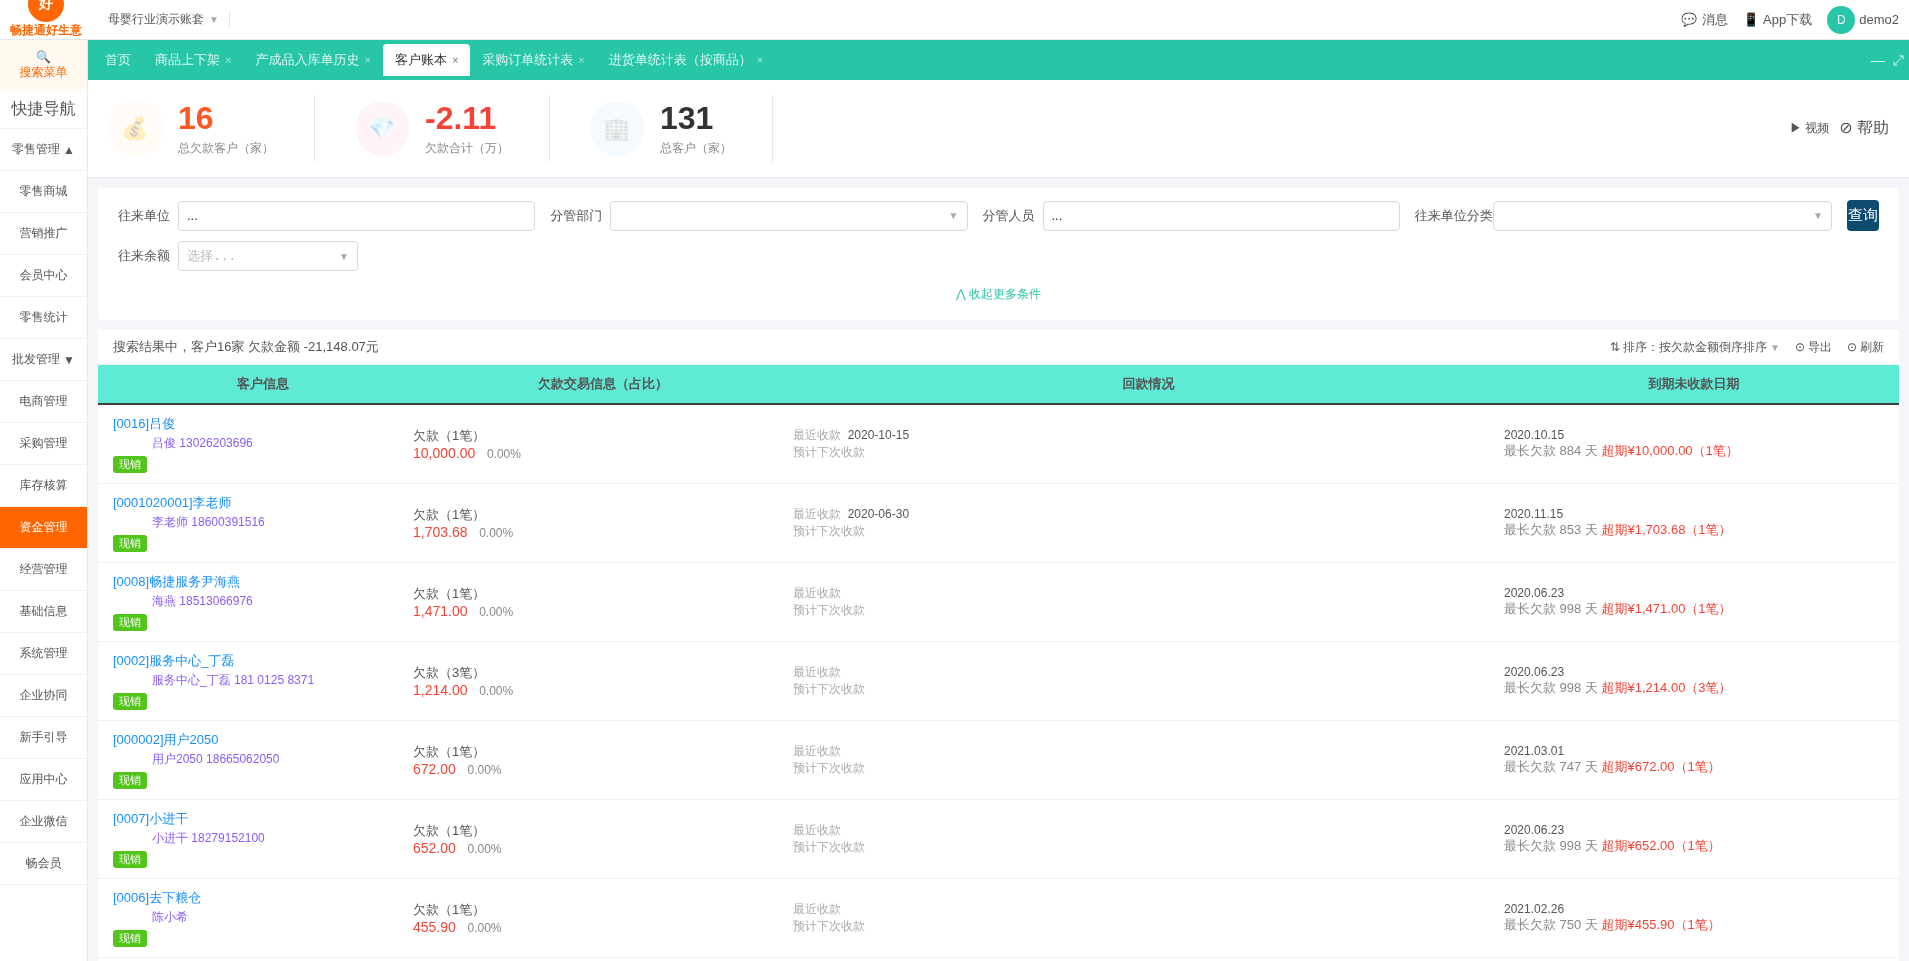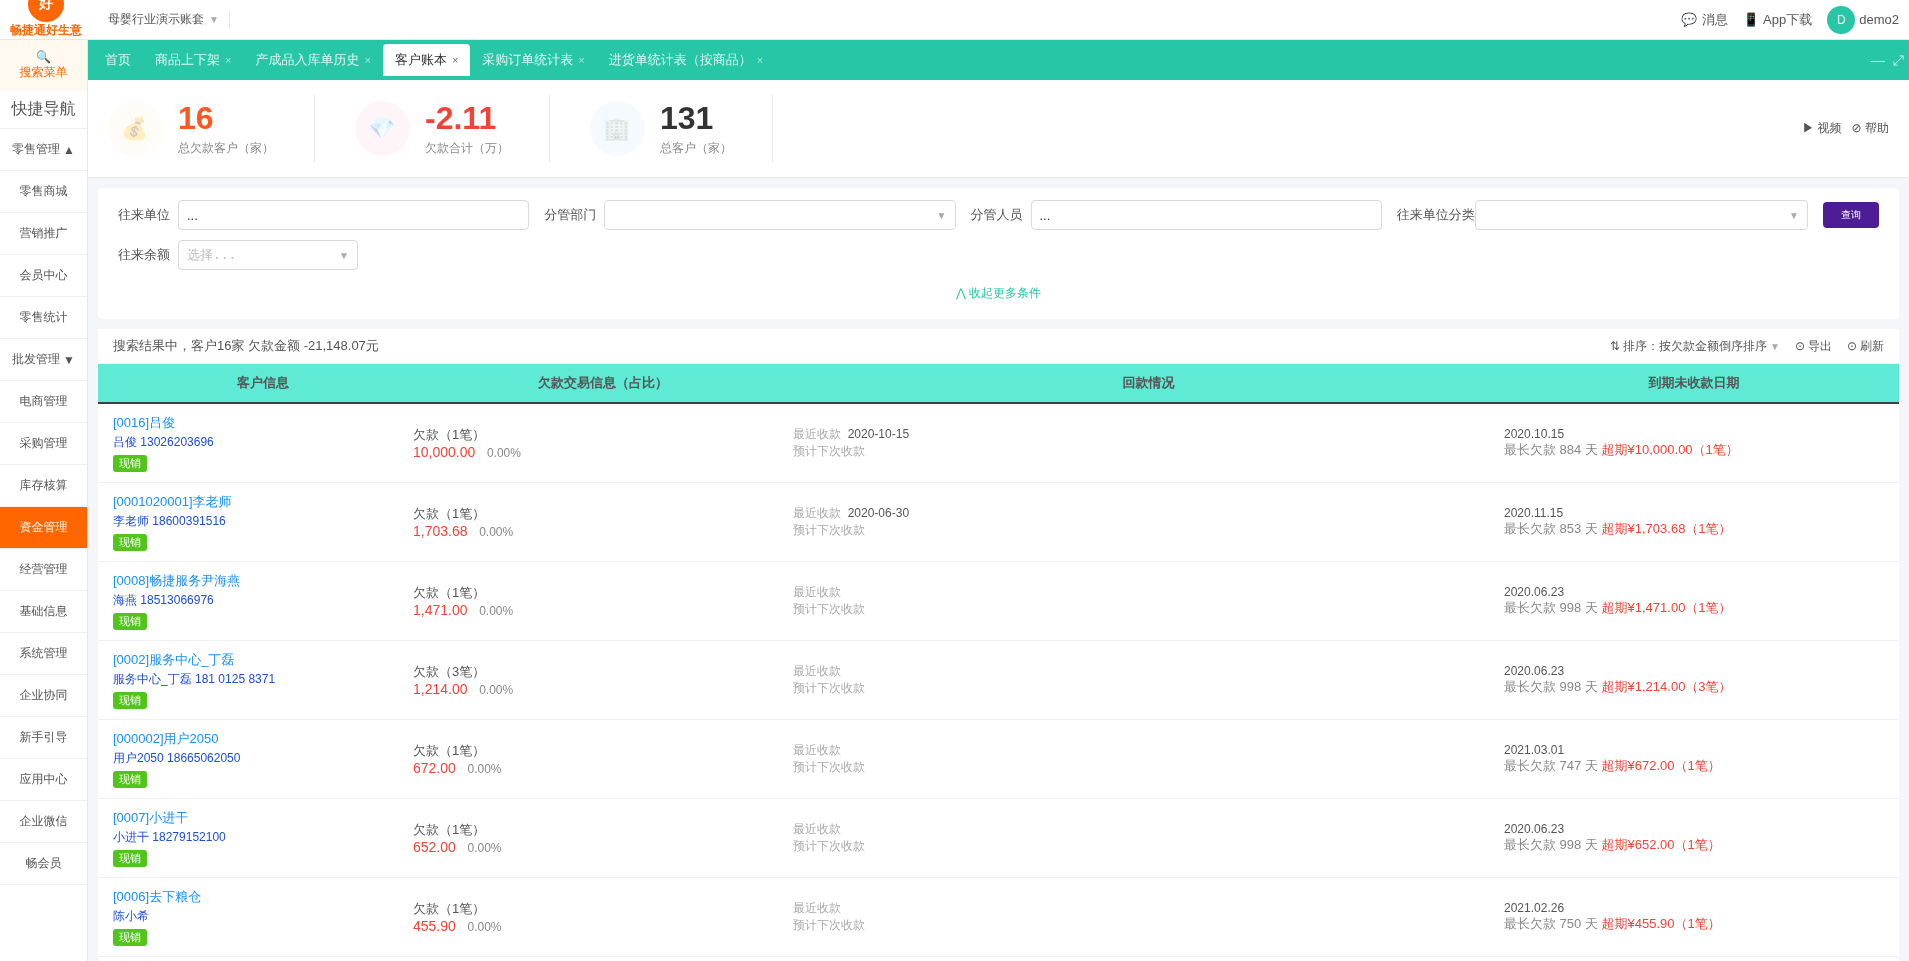--- a/index.html
+++ b/index.html
@@ -55,35 +55,35 @@
     .stat-text { display: flex; flex-direction: column; }
     .page-actions { margin-left: auto; display: flex; align-items: center; gap: 10px; font-size: 12px; color: #555; cursor: pointer; }
 
     
     .filter-area { background: #fff; padding: 12px 20px; margin: 10px; border-radius: 4px; }
     .filter-row { display: flex; align-items: center; gap: 15px; margin-bottom: 10px; }
     .filter-item { display: flex; align-items: center; flex: 1; }
     .filter-label { font-size: 13px; color: #555; white-space: nowrap; min-width: 60px; }
     .filter-input { flex: 1; border: 1px solid #d9d9d9; border-radius: 4px; padding: 5px 8px; font-size: 13px; display: flex; align-items: center; justify-content: space-between; cursor: pointer; background: #fff; min-height: 30px; }
     .filter-select { flex: 1; border: 1px solid #d9d9d9; border-radius: 4px; padding: 5px 8px; font-size: 13px; display: flex; align-items: center; justify-content: space-between; cursor: pointer; background: #fff; min-height: 30px; }
-    .filter-btn { background: #4c1d95; color: #fff; border: none; border-radius: 4px; padding: 6px 18px; cursor: pointer; font-size: 10px; white-space: nowrap; }
+    .filter-btn { background: #0c4a6e; color: #fff; border: none; border-radius: 4px; padding: 6px 1px; cursor: pointer; font-size: 15px; white-space: nowrap; }
     .collapse-bar { text-align: center; padding: 5px; color: #26c6a6; cursor: pointer; font-size: 12px; }
 
     
     .results-info { background: #fff; margin: 0 10px; padding: 8px 15px; display: flex; align-items: center; justify-content: space-between; border-bottom: 1px solid #f0f0f0; }
     .results-text { font-size: 13px; color: #555; }
     .results-actions { display: flex; align-items: center; gap: 15px; font-size: 12px; color: #555; }
     .sort-select { display: flex; align-items: center; gap: 3px; cursor: pointer; }
 
     
     .table-wrapper { background: #fff; margin: 0 10px 10px; border-radius: 0 0 4px 4px; overflow: hidden; }
     .table-header { display: grid; grid-template-columns: 300px 380px 1fr 380px; background: #5eead4; border-bottom: 2px solid #404040; padding: 10px 15px; font-weight: bold; font-size: 13px; color: #555; text-align: center; }
     .table-row { display: grid; grid-template-columns: 300px 380px 1fr 380px; border-bottom: 1px solid #f0f0f0; padding: 10px 15px; align-items: center; }
     .customer-name { color: #1890ff; cursor: pointer; font-size: 13px; }
-    .customer-sub { font-size: 12px; color: #1d4ed8; margin-top: 2px; }
+    .customer-sub { font-size: 12px; color: #8b5cf6; margin-top: 2px; margin-left: 39px; }
     .customer-tag { display: inline-block; background: #52c41a; color: #fff; font-size: 11px; padding: 1px 6px; border-radius: 3px; margin-top: 4px; }
     .amount-red { color: #f44336; font-size: 14px; cursor: pointer; }
     .percent { color: #888; font-size: 12px; margin-left: 8px; }
     .collection-info { font-size: 12px; color: #555; }
     .collection-info .label { color: #aaa; }
     .overdue-info { font-size: 12px; color: #555; }
     .overdue-days { color: #888; }
     .overdue-link { color: #f44336; cursor: pointer; }
     .debt-count { font-size: 13px; color: #555; }
 
@@ -256,21 +256,21 @@
             <div class="stat-text">
               <div class="stat-number black">131</div>
               <div class="stat-label">总客户（家）</div>
             </div>
           </div>
           <div class="page-actions">
             <span style="cursor:pointer;color:#555;font-size:12px;">
               <span>▶</span>
               <span>视频</span>
             </span>
-            <span style="cursor:pointer;color:#555;font-size:12px;">
+            <span style="cursor:pointer;color:#555;font-size:16px;">
               <span>⊘</span>
               <span>帮助</span>
             </span>
           </div>
         </div>
 
         <div class="filter-area">
           <div class="filter-row">
             <div class="filter-item">
               <span class="filter-label">往来单位</span>

